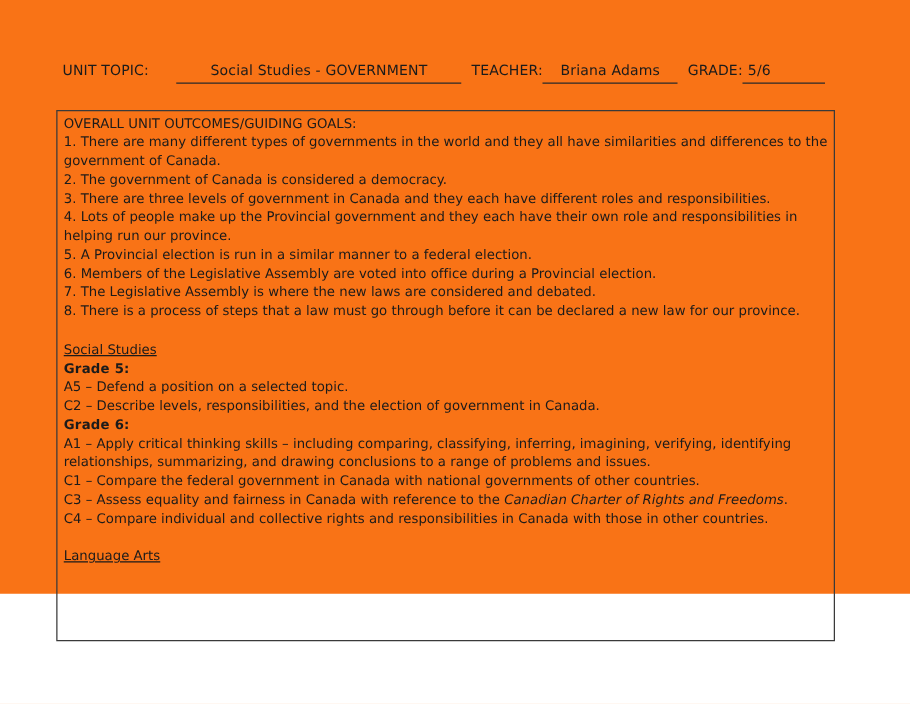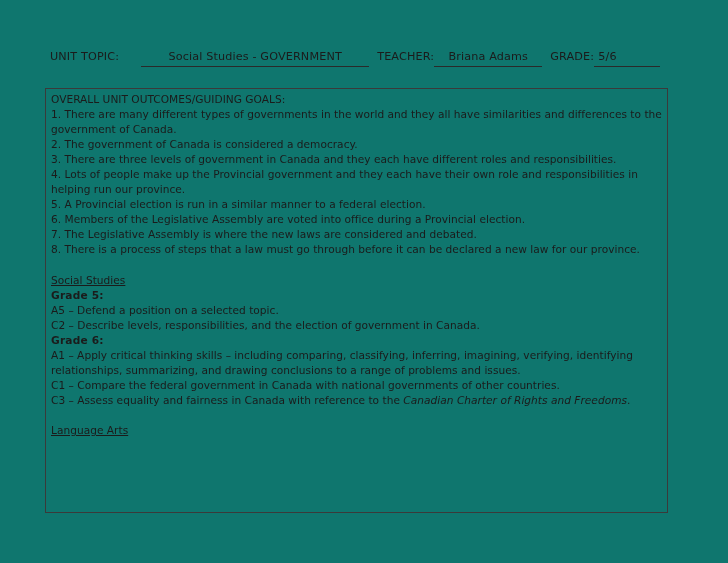--- a/index.html
+++ b/index.html
@@ -12,22 +12,22 @@
     height: 563px;
     overflow: hidden;
     font-family: "DejaVu Sans", "Liberation Sans", sans-serif;
     color: #1b1b1b;
     -webkit-font-smoothing: antialiased;
   }
 
   .page {
     position: relative;
     width: 728px;
-    height: 563px;
-    background: #0f766e;
+    height: 475px;
+    background: #f97316;
   }
 
   
   .header-line {
     position: absolute;
     left: 50px;
     top: 49px;
     width: 630px;
     font-size: 11.2px;
     line-height: 16px;
@@ -123,19 +123,20 @@
     <div class="line">A5 – Defend a position on a selected topic.</div>
     <div class="line">C2 – Describe levels, responsibilities, and the election of government in Canada.</div>
 
     <div class="line sec-head-bold">Grade 6:</div>
 
     <div class="line wrap">A1 – Apply critical thinking skills – including comparing, classifying, inferring, imagining, verifying, identifying relationships, summarizing, and drawing conclusions to a range of problems and issues.</div>
     <div class="line">C1 – Compare the federal government in Canada with national governments of other countries.</div>
 
     <div class="line"><span>C3 – Assess equality and fairness in Canada with reference to the </span><span class="ital">Canadian Charter of Rights and Freedoms</span><span>.</span></div>
 
+    <div class="line">C4 – Compare individual and collective rights and responsibilities in Canada with those in other countries.</div>
 
     <div class="blank"></div>
 
     <div class="line"><span class="sec-head-ul">Language Arts</span></div>
 
   </div>
 </div>
 
 </body></html>

